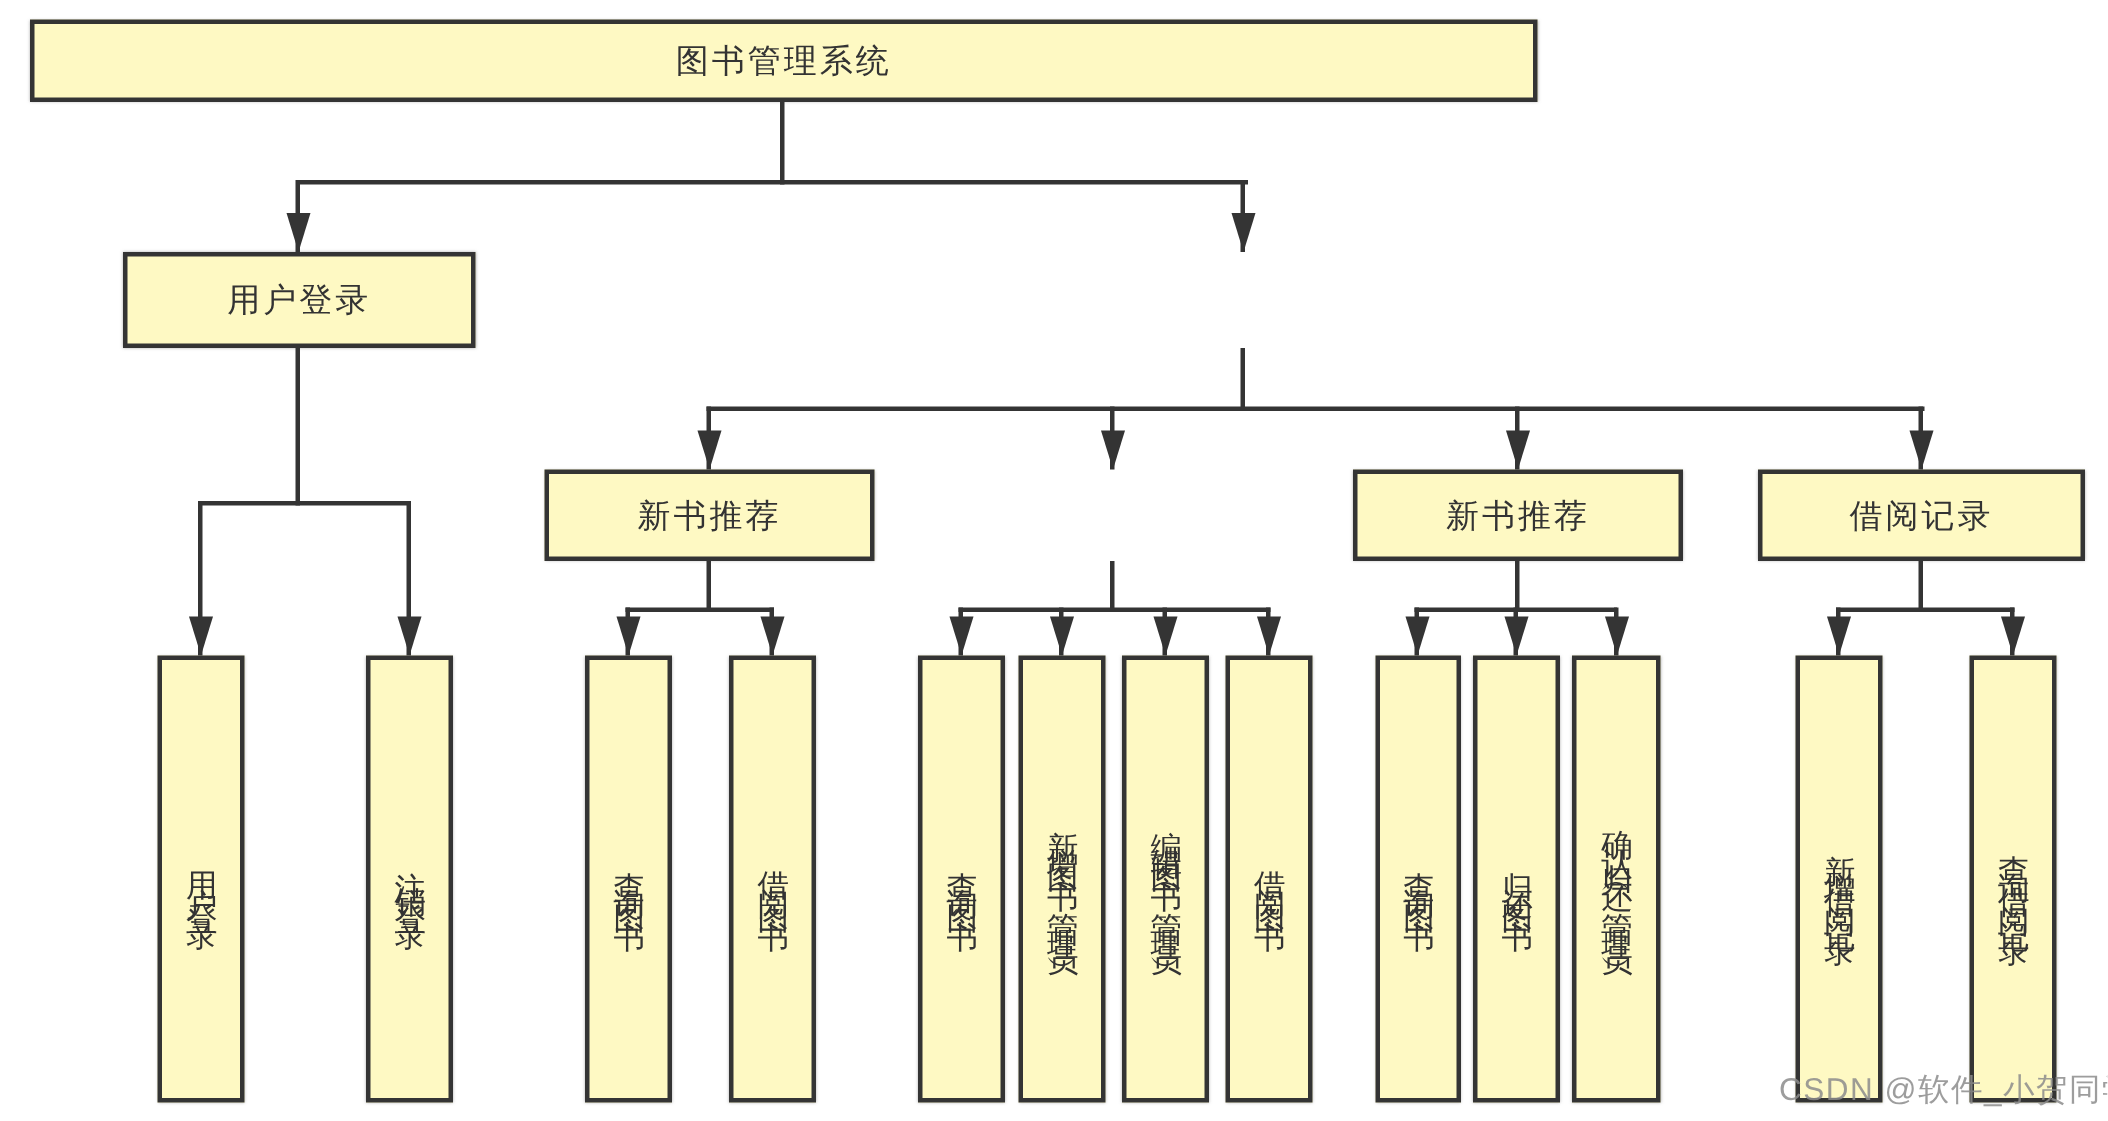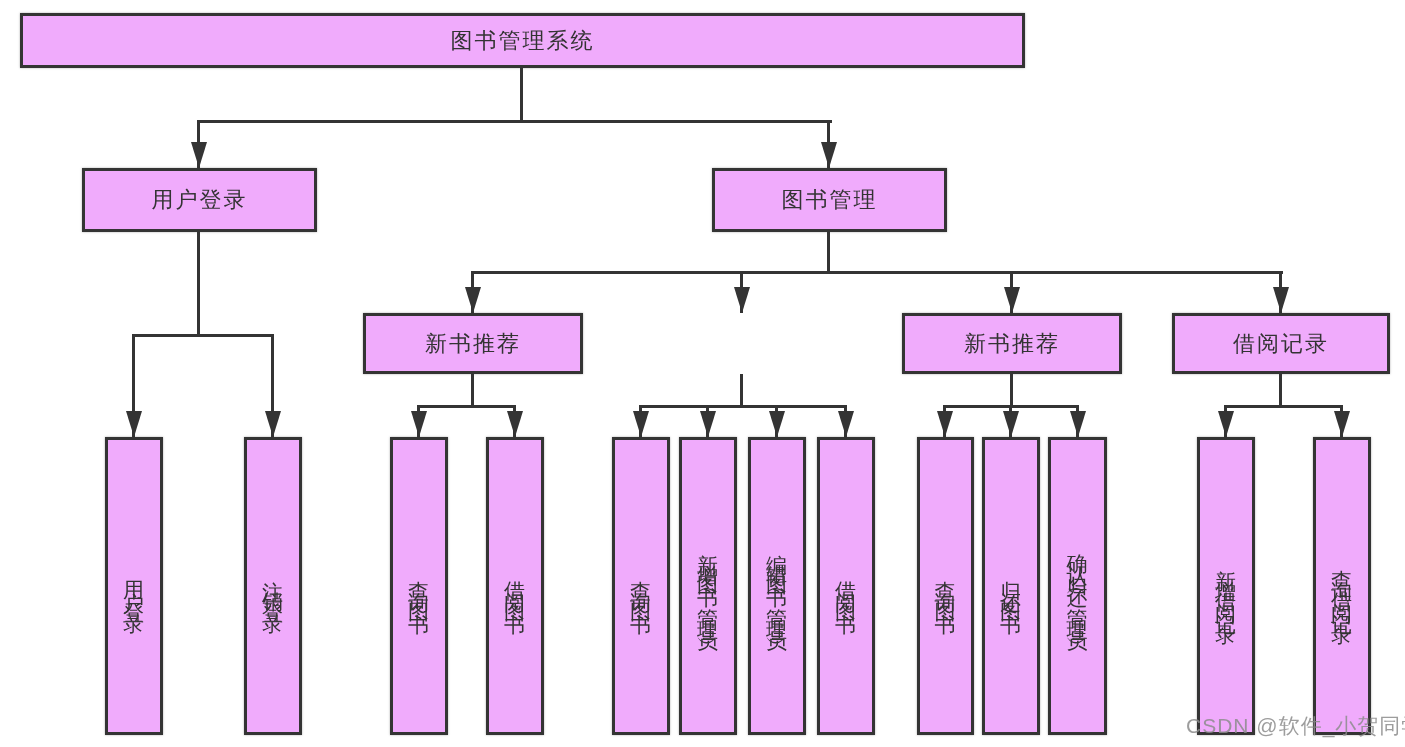--- a/index.html
+++ b/index.html
@@ -8,21 +8,21 @@
     position: relative;
     width: 1405px;
     height: 747px;
     background: #ffffff;
     overflow: hidden;
   }
   .box {
     position: absolute;
     box-sizing: border-box;
     border: 3px solid #343434;
-    background: #f0abfc;
+    background: #fef9c3;
     display: flex;
     align-items: center;
     justify-content: center;
     box-shadow: 0 0 2px rgba(110,110,110,0.55);
   }
   .hlabel {
     font-size: 22px;
     color: #333333;
     letter-spacing: 2px;
     white-space: nowrap;
@@ -64,23 +64,20 @@
 <body>
 
 <div id="canvas">
 
   <div class="box" style="left:20px; top:13px; width:1005px; height:55px;">
     <span class="hlabel">图书管理系统</span>
   </div>
 
   <div class="box" style="left:82px; top:168px; width:235px; height:64px;">
     <span class="hlabel">用户登录</span>
-  </div>
-  <div class="box" style="left:712px; top:168px; width:235px; height:64px;">
-    <span class="hlabel">图书管理</span>
   </div>
 
   <div class="box" style="left:363px; top:313px; width:220px; height:61px;">
     <span class="hlabel">新书推荐</span>
   </div>
   <div class="box" style="left:902px; top:313px; width:220px; height:61px;">
     <span class="hlabel">新书推荐</span>
   </div>
   <div class="box" style="left:1172px; top:313px; width:218px; height:61px;align-items:center;">
     <span class="hlabel">借阅记录</span>

